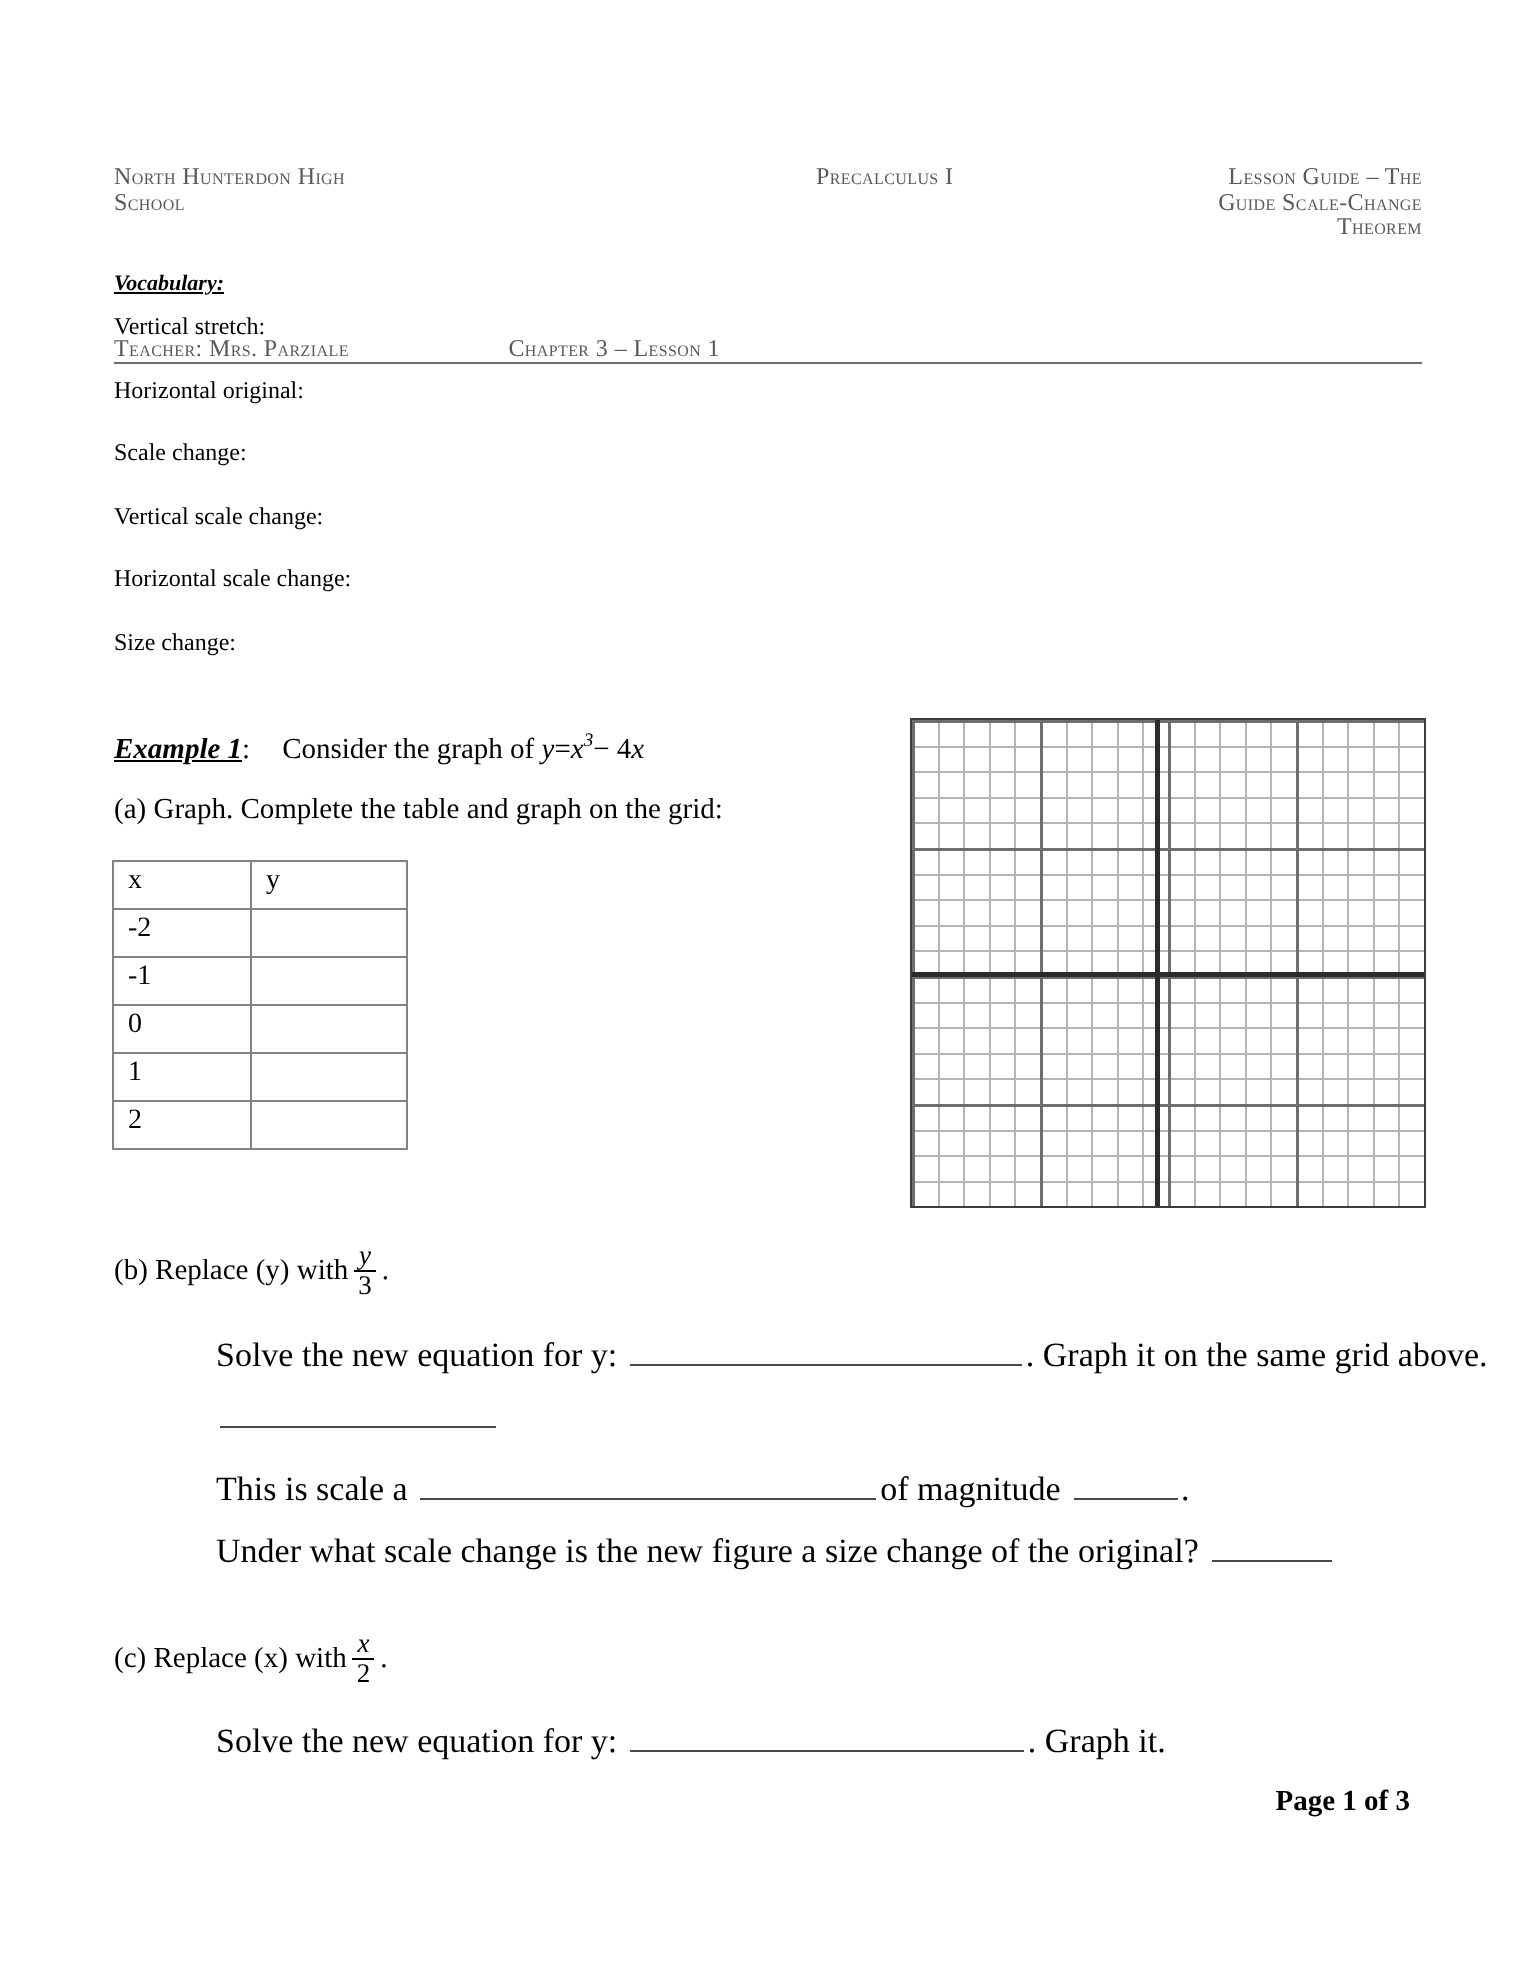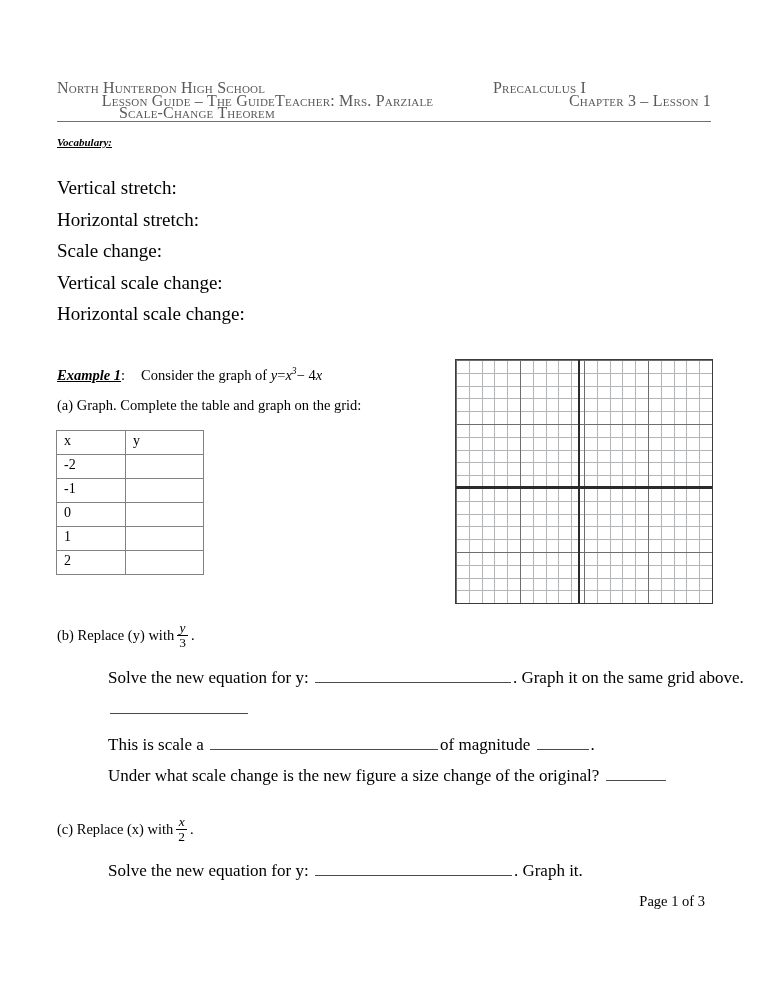--- a/index.html
+++ b/index.html
@@ -26,26 +26,27 @@
 
   
   .header {
     position: absolute;
     left: 57px;
     top: 82px;
     width: 654px;
   }
   .header-grid {
     display: grid;
-    grid-template-columns: 1fr 1fr 1fr;
+    grid-template-columns: 1fr 1fr 1fr 1fr;
     font-variant: small-caps;
-    font-size: 16px;
+    font-size: 12px;
     letter-spacing: 0.2px;
     color: #58595b;
     line-height: 12.6px;
+    gap: 48px;
   }
   .hdr-left  { text-align: left; }
   .hdr-right { text-align: right; }
   .hdr-rule {
     margin-top: 1px;
     border-bottom: 1.1px solid #6f7072;
     width: 654px;
   }
 
   
@@ -55,22 +56,21 @@
     top: 136px;
     font-weight: bold;
     font-style: italic;
     font-size: 11px;
     text-decoration: underline;
   }
   .vocab-list {
     position: absolute;
     left: 57px;
     top: 155px;
-    font-size: 19px;
-    margin-top: 24px;
+    font-size: 12px;
   }
   .vocab-item { height: 31.6px; line-height: 17px; }
 
   
   .example-line {
     position: absolute;
     left: 57px;
     top: 365px;
     font-size: 14.5px;
     white-space: nowrap;
@@ -189,20 +189,21 @@
   .blank-eq     { width: 197px; }
 
   
   .footer {
     position: absolute;
     left: 0;
     top: 893px;
     width: 705px;
     text-align: right;
     font-size: 14.5px;
+    font-weight: bold;
   }
 </style>
 </head>
 <body>
 
 <div class="page">
 
   <div class="header">
     <div class="header-grid">
       <div class="hdr-left">North Hunterdon High School</div>
@@ -212,24 +213,25 @@
       <div class="hdr-left">Teacher: Mrs. Parziale</div>
       <div class="hdr-right">Chapter 3 – Lesson 1</div>
     </div>
     <div class="hdr-rule"></div>
   </div>
 
   <div class="vocab-title">Vocabulary:</div>
 
   <div class="vocab-list">
     <div class="vocab-item">Vertical stretch:</div>
-    <div class="vocab-item">Horizontal stretch:</div>
+    <div class="vocab-item">Horizontal original:</div>
     <div class="vocab-item">Scale change:</div>
     <div class="vocab-item">Vertical scale change:</div>
     <div class="vocab-item">Horizontal scale change:</div>
+    <div class="vocab-item">Size change:</div>
   </div>
 
   <div class="example-line">
     <span class="ex-label">Example 1</span><span>:</span><span class="ex-gap"></span><span>Consider the graph of</span>
     <span class="mathi">y</span><span>=</span><span class="mathi">x</span><sup class="exp">3</sup><span>− 4</span><span class="mathi">x</span>
   </div>
 
   <div class="part-a">(a)  Graph.  Complete the table and graph on the grid:</div>
 
   <table class="xy-table">

